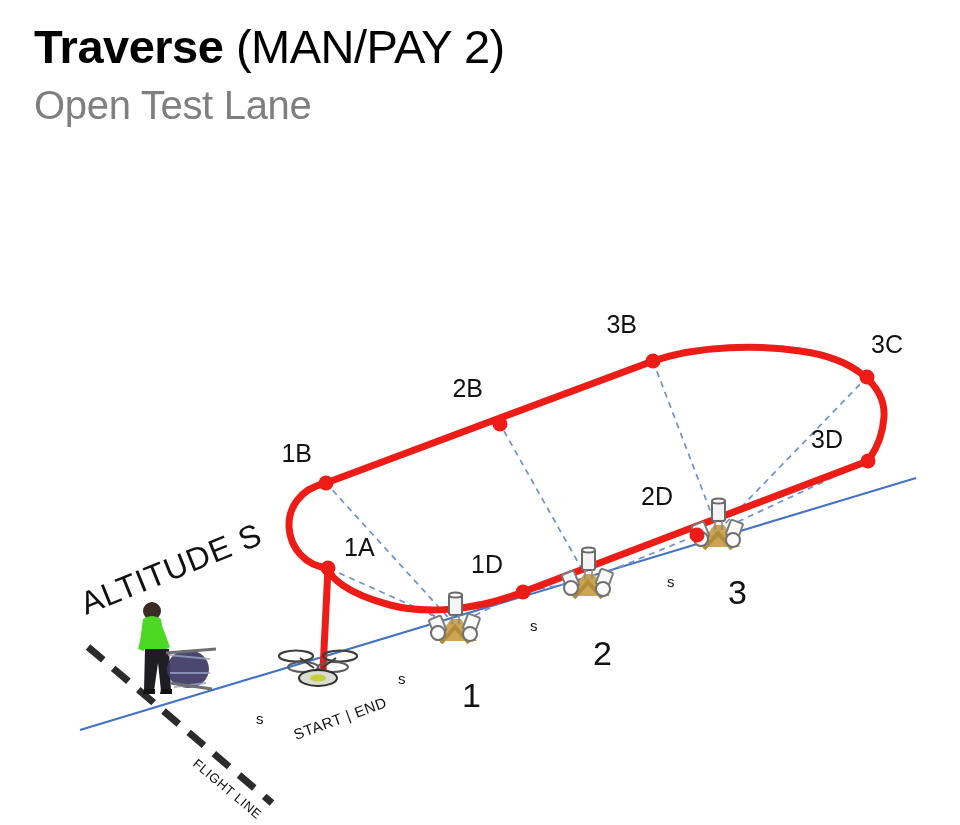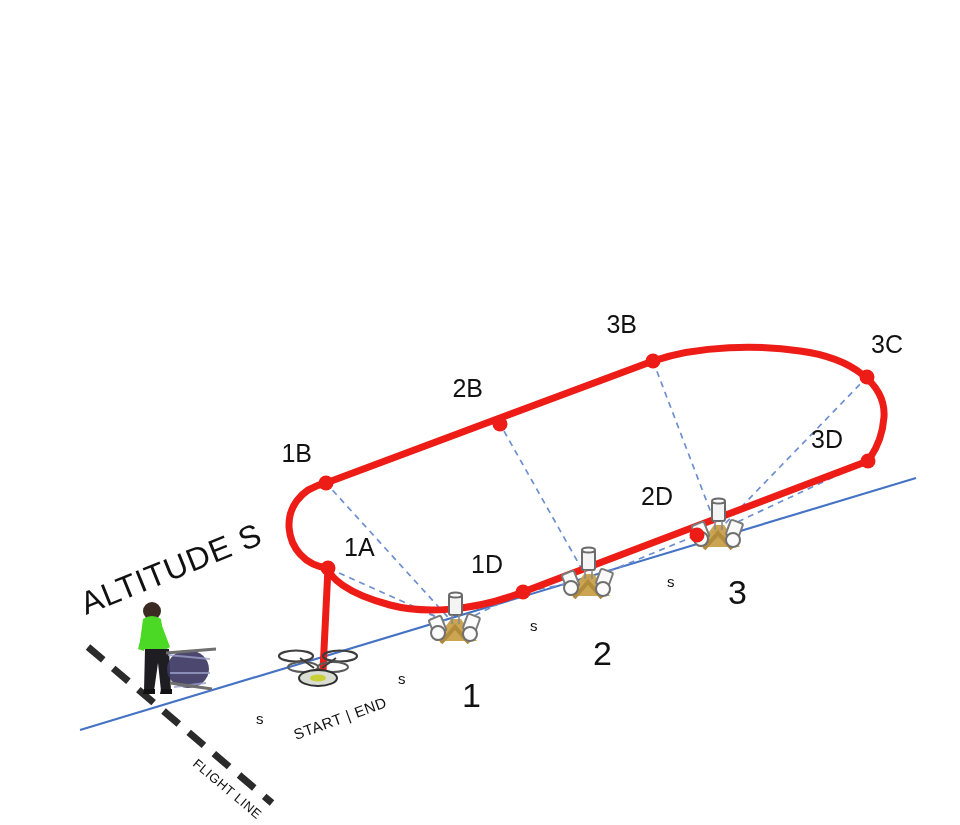--- a/index.html
+++ b/index.html
@@ -36,20 +36,27 @@
   .s-label{font-family:"Liberation Sans",sans-serif;font-size:15px;fill:#111111;}
   .alt-label{font-family:"Liberation Sans",sans-serif;font-size:32px;fill:#111111;letter-spacing:1px;}
   .se-label{font-family:"Liberation Sans",sans-serif;font-size:15px;fill:#111111;letter-spacing:0.6px;}
   .fl-label{font-family:"Liberation Sans",sans-serif;font-size:13px;fill:#111111;letter-spacing:0.6px;}
 </style>
 </head>
 <body>
 
 <div id="root">
 
+  <div class="header">
+    <div class="title-line">
+      <span class="title-main">Traverse</span>
+      <span class="title-paren">(MAN/PAY 2)</span>
+    </div>
+    <div class="subtitle">Open Test Lane</div>
+  </div>
 
   <div class="figure">
     <svg class="scene" viewBox="0 0 960 630">
 
       <defs>
 
         <g id="glyph-drone">
           <ellipse cx="-22" cy="-14" rx="17" ry="5.5" fill="none" stroke="#3d3d3d" stroke-width="2.2"></ellipse>
           <ellipse cx="22" cy="-14" rx="17" ry="5.5" fill="none" stroke="#3d3d3d" stroke-width="2.2"></ellipse>
           <ellipse cx="-15" cy="-3" rx="15" ry="5" fill="none" stroke="#5a5a5a" stroke-width="2"></ellipse>

